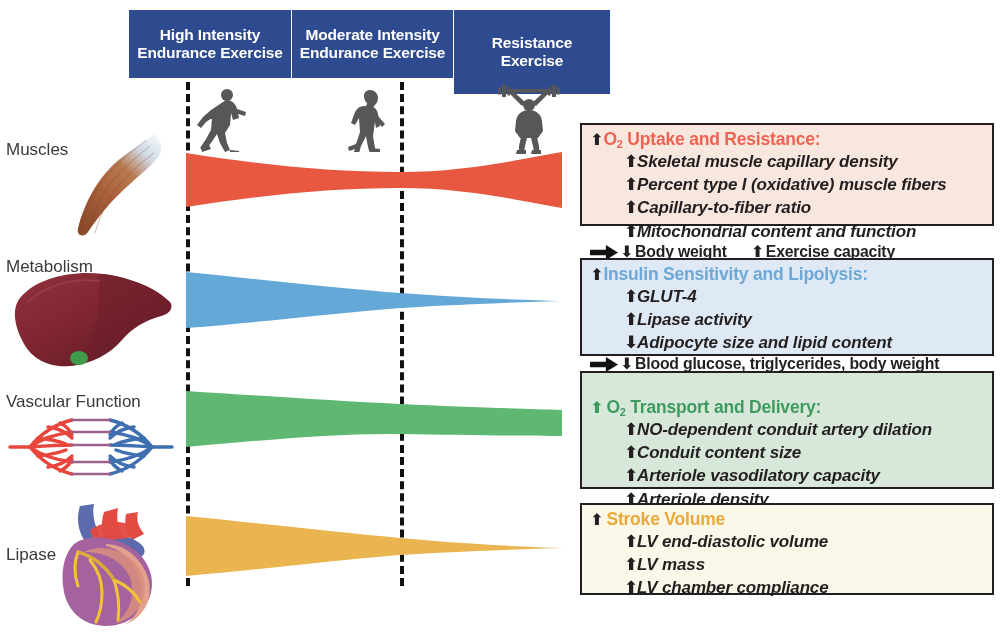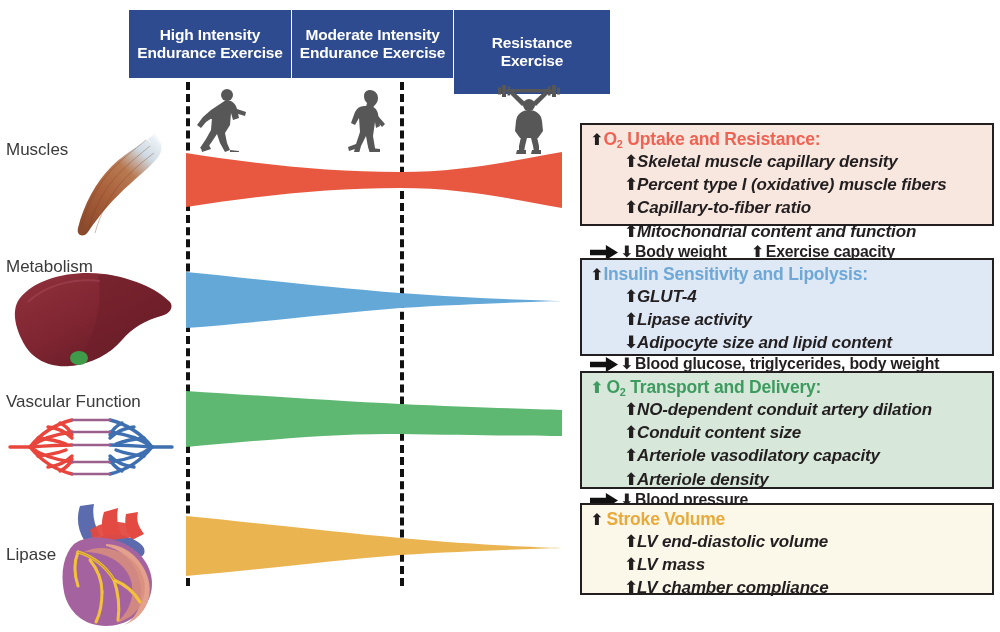--- a/index.html
+++ b/index.html
@@ -362,21 +362,21 @@
           </svg>
       </span>
       <span class="arrow-glyph">⬇</span>
         <span>Blood glucose, triglycerides, body weight</span>
     </div>
   </div>
 
   <div class="panel" style="left:580px;top:371px;width:414px;height:118px;background:#D7E8DA;">
     <div class="panel-title" style="color:#3E9B5F;">
       <span class="arrow-glyph" style="color:#3E9B5F;font-size:16px;">⬆</span>
-      <span class="ttl" style="padding-left:3px;"><span>O</span><sub>2</sub><span> Transport and Delivery:</span></span>
+      <span class="ttl" style="padding-left:3px;margin-top:20px;"><span>O</span><sub>2</sub><span> Transport and Delivery:</span></span>
     </div>
     <div class="bullet">
       <span class="ar arrow-glyph">⬆</span><span>NO-dependent conduit artery dilation</span>
     </div>
     <div class="bullet">
       <span class="ar arrow-glyph">⬆</span><span>Conduit content size</span>
     </div>
     <div class="bullet">
       <span class="ar arrow-glyph">⬆</span><span>Arteriole vasodilatory capacity</span>
     </div>

